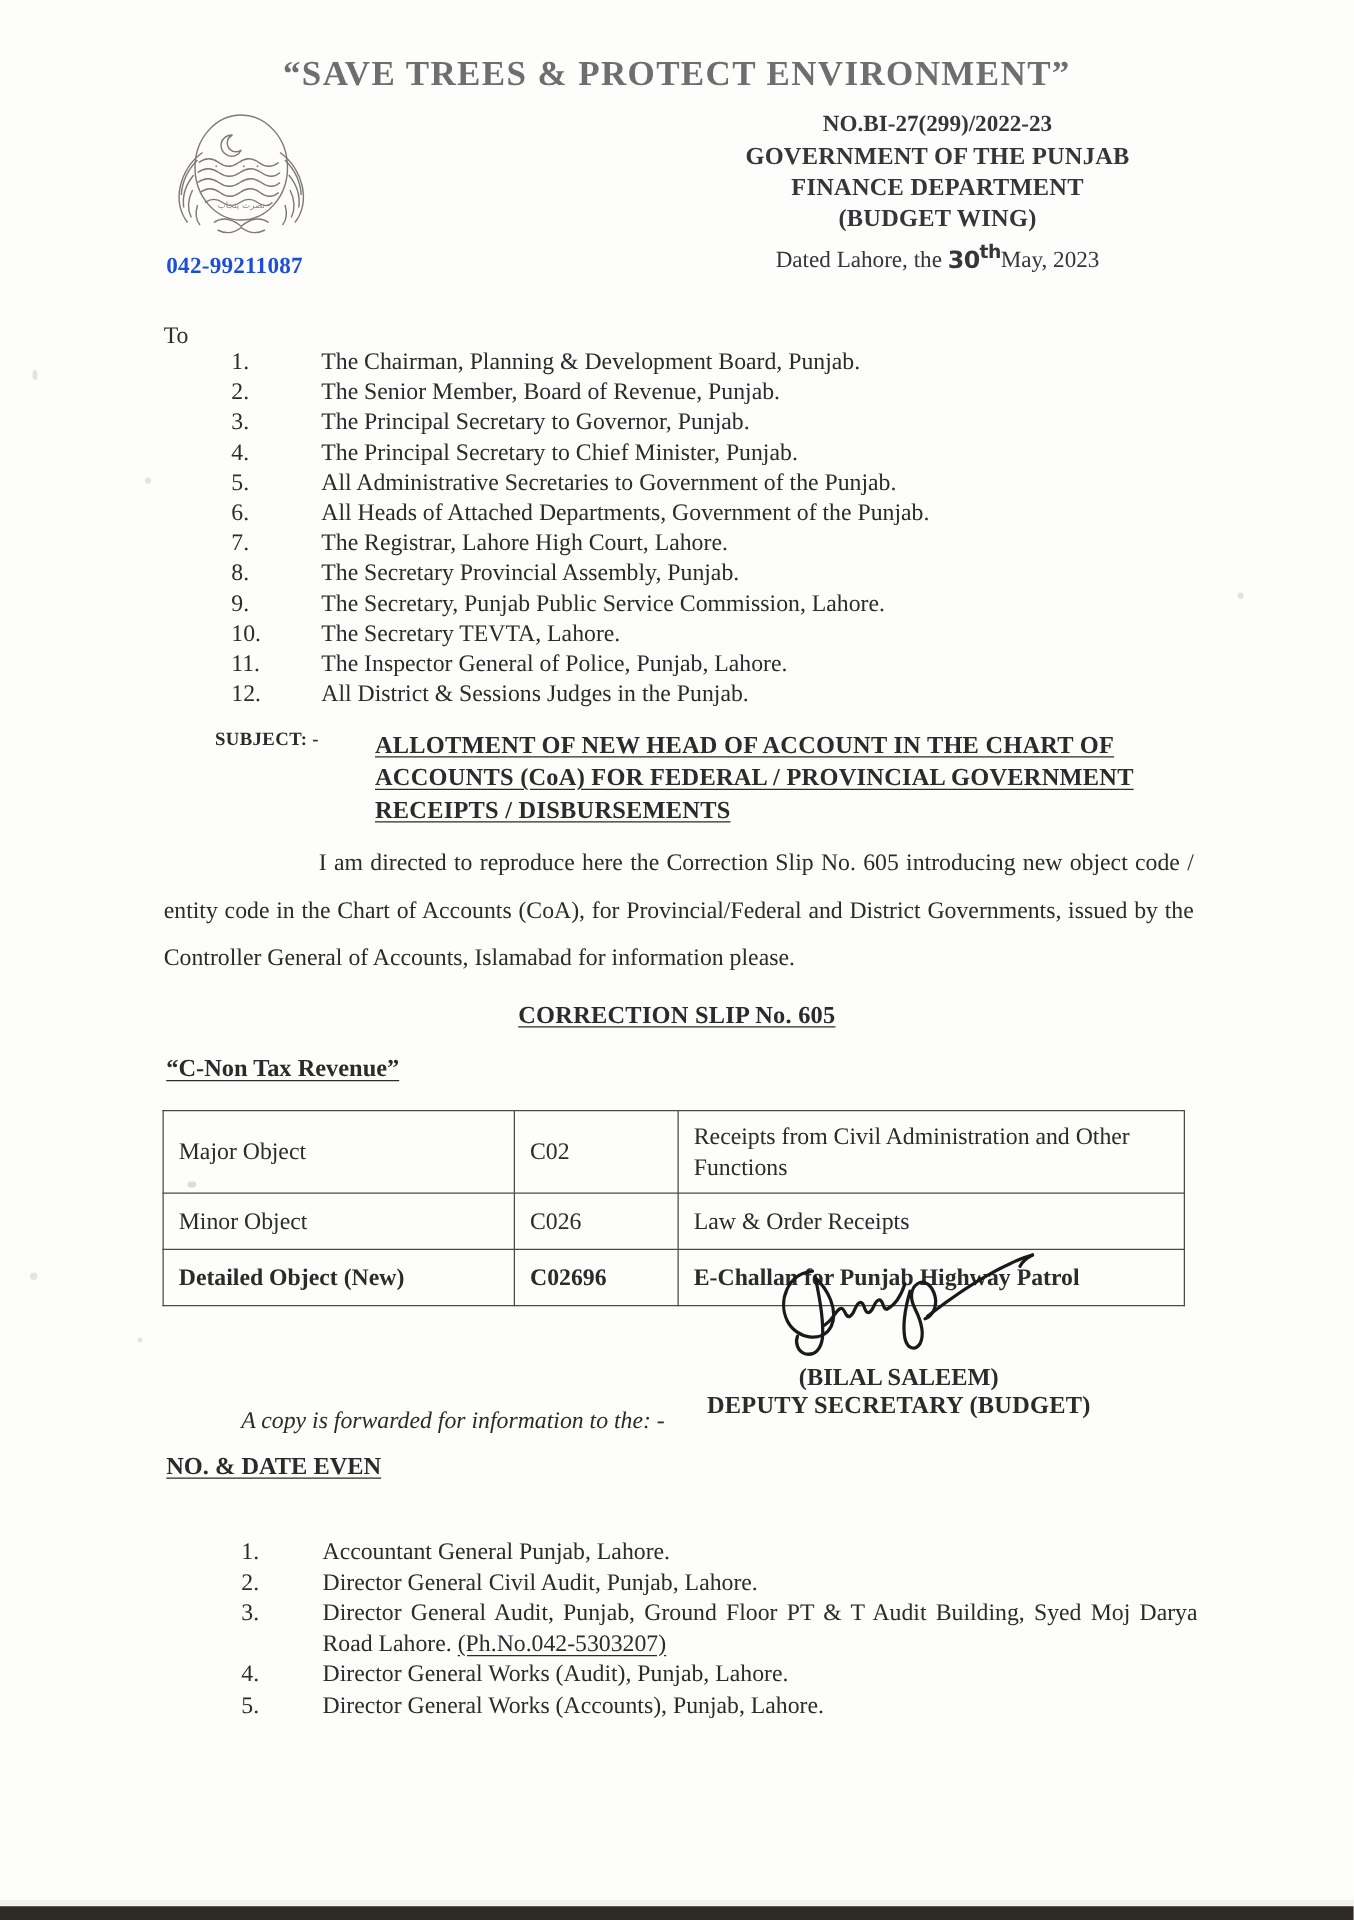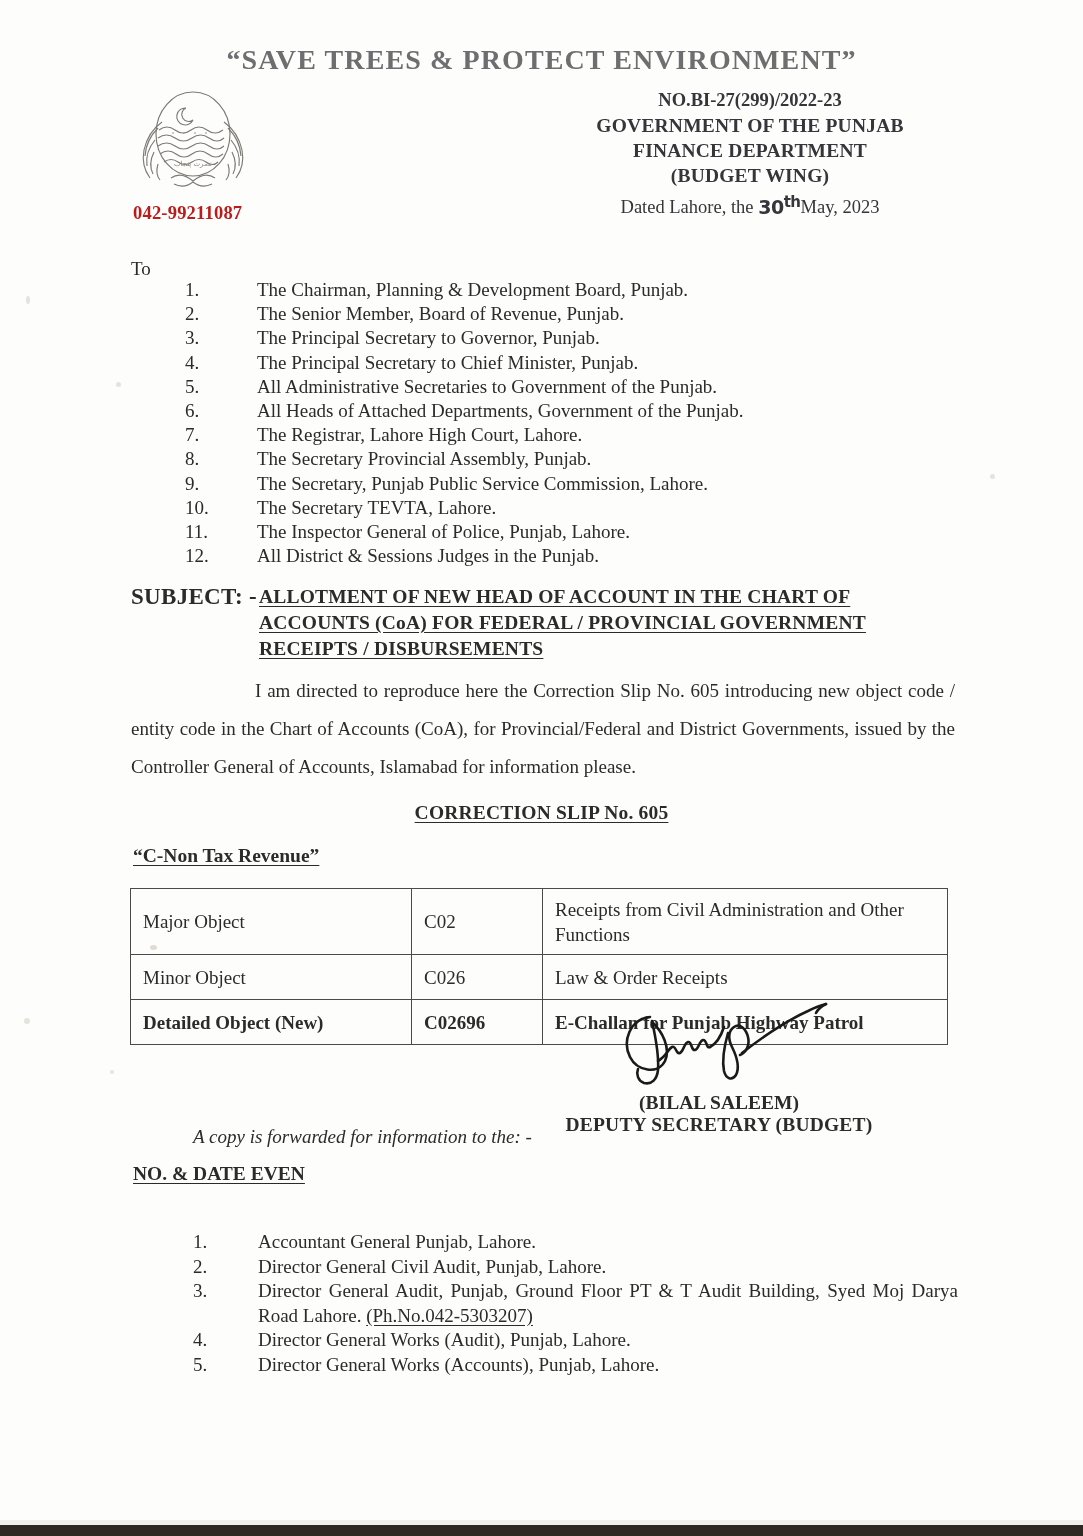--- a/index.html
+++ b/index.html
@@ -55,21 +55,21 @@
     top: 86px;
     width: 130px;
     height: 108px;
   }
   .phone {
     position: absolute;
     left: 133px;
     top: 203px;
     font-size: 18.5px;
     font-weight: 700;
-    color: #b91c1c;
+    color: #1d4ed8;
     letter-spacing: .2px;
   }
   .hdr-block {
     position: absolute;
     left: 500px;
     top: 88px;
     width: 500px;
     text-align: center;
     color: #35353a;
   }
@@ -107,23 +107,24 @@
   
   .subject-wrap {
     position: absolute;
     left: 131px;
     top: 584px;
     width: 824px;
     display: flex;
   }
   .subject-label {
     flex: 0 0 128px;
-    font-size: 23px;
+    font-size: 15px;
     font-weight: 700;
     letter-spacing: .3px;
+    margin-left: 41px;
   }
   .subject-text {
     flex: 1;
     font-size: 19.5px;
     font-weight: 700;
     text-align: justify;
     line-height: 26px;
     text-decoration: underline;
     text-underline-offset: 3px;
     letter-spacing: .2px;

